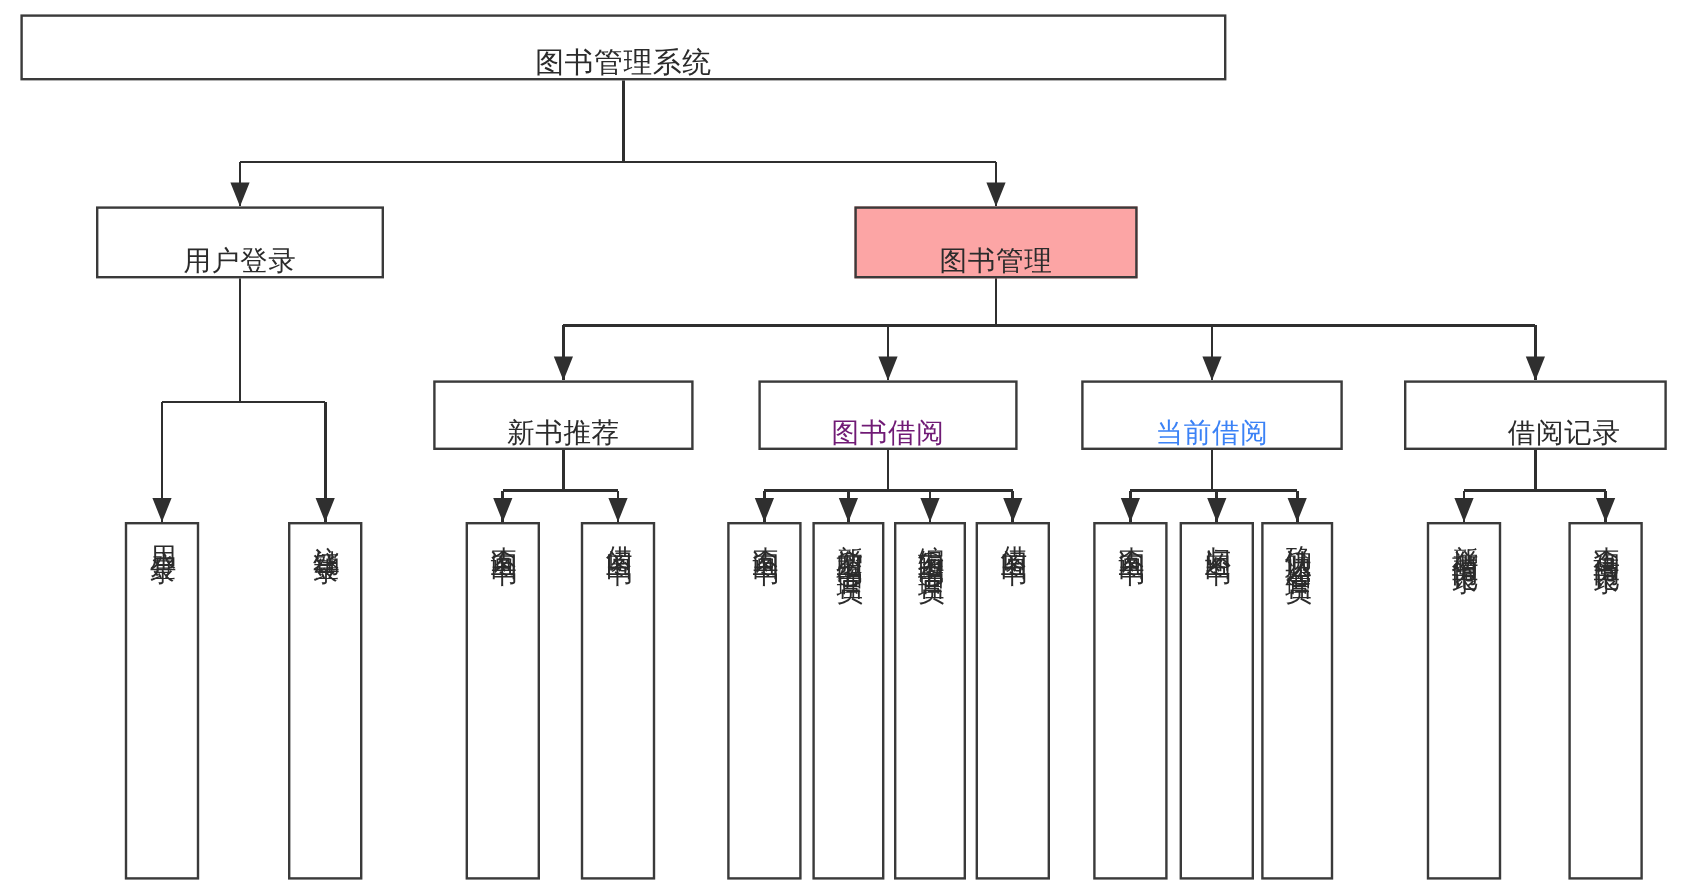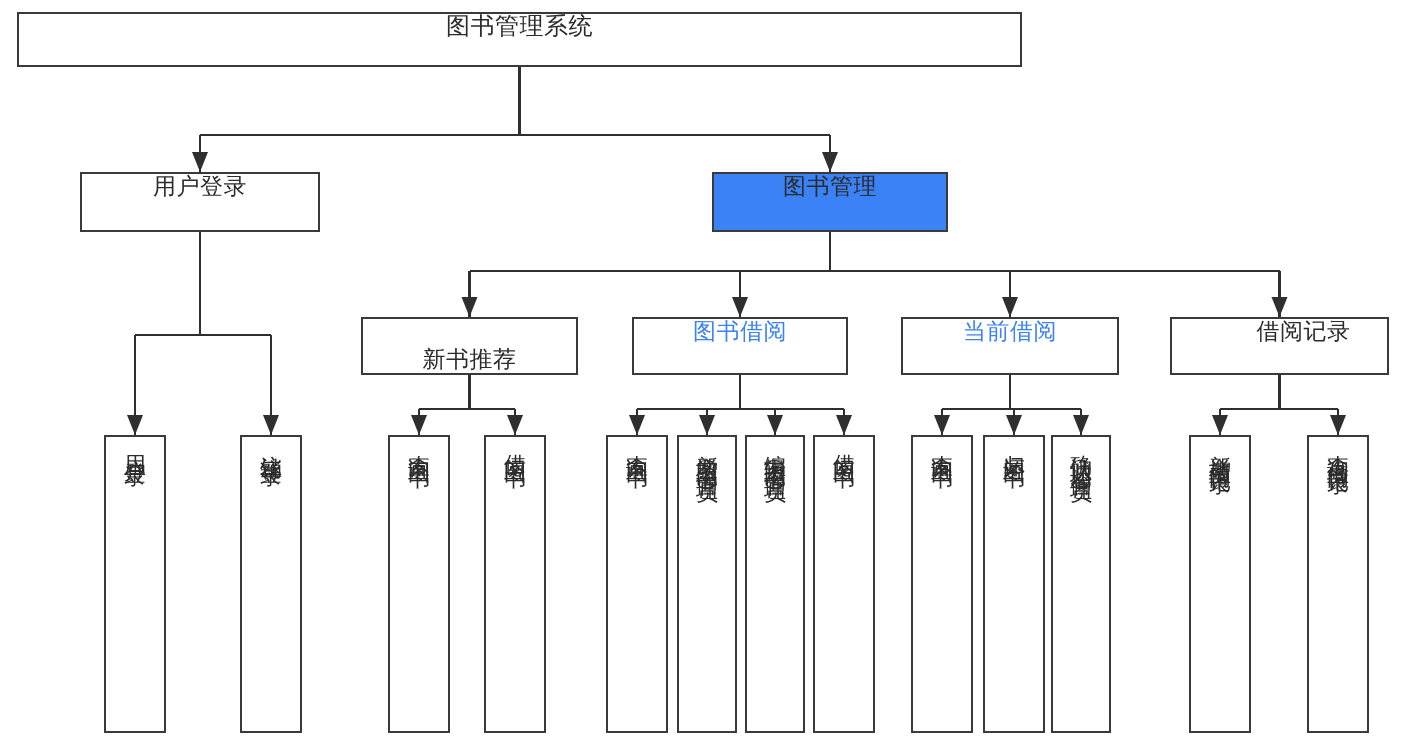--- a/index.html
+++ b/index.html
@@ -27,21 +27,21 @@
     height: 747px;
     pointer-events: none;
   }
   
   .node {
     position: absolute;
     box-sizing: border-box;
     border: 2.5px solid #3a3a3a;
     background: #ffffff;
     display: flex;
-    align-items: flex-start;
+    align-items: flex-end;
     justify-content: center;
     color: #2b2b2b;
   }
   .node .label {
     display: block;
     line-height: 1.05;
     white-space: nowrap;
     letter-spacing: 0.5px;
   }
   
@@ -137,28 +137,28 @@
       <polygon points="1330,415 1346,415 1338,435" fill="#2f2f2f"></polygon>
     </svg>
 
   <div id="nodes">
       <div class="node h root" style="left: 17px; top: 12px; width: 1005px; height: 55px; border-color: rgb(58, 58, 58); background: rgb(255, 255, 255);">
         <span class="label" style="color: rgb(43, 43, 43);">图书管理系统</span>
       </div>
       <div class="node h" style="left: 80px; top: 172px; width: 240px; height: 60px; border-color: rgb(58, 58, 58); background: rgb(255, 255, 255);">
         <span class="label" style="color: rgb(43, 43, 43);">用户登录</span>
       </div>
-      <div class="node h" style="left: 712px; top: 172px; width: 236px; height: 60px; border-color: rgb(58, 58, 58); background: #3b82f6;">
+      <div class="node h" style="left: 712px; top: 172px; width: 236px; height: 60px; border-color: rgb(58, 58, 58); background: #fca5a5;">
         <span class="label" style="color: rgb(43, 43, 43);">图书管理</span>
       </div>
       <div class="node h" style="left: 361px; top: 317px; width: 217px; height: 58px; border-color: rgb(58, 58, 58); background: rgb(255, 255, 255);">
         <span class="label" style="color: rgb(43, 43, 43); margin-top: 28px;">新书推荐</span>
       </div>
       <div class="node h" style="left: 632px; top: 317px; width: 216px; height: 58px; border-color: rgb(58, 58, 58); background: rgb(255, 255, 255);">
-        <span class="label" style="color: #3b82f6;">图书借阅</span>
+        <span class="label" style="color: #701a75;">图书借阅</span>
       </div>
       <div class="node h" style="left: 901px; top: 317px; width: 218px; height: 58px; border-color: rgb(58, 58, 58); background: rgb(255, 255, 255);">
         <span class="label" style="color: #3b82f6;">当前借阅</span>
       </div>
       <div class="node h" style="left: 1170px; top: 317px; width: 219px; height: 58px; border-color: rgb(58, 58, 58); background: rgb(255, 255, 255); padding-left: 48px;">
         <span class="label" style="color: rgb(43, 43, 43);">借阅记录</span>
       </div>
       <div class="node v" style="left: 104px; top: 435px; width: 62px; height: 298px; border-color: rgb(58, 58, 58); background: rgb(255, 255, 255);">
         <span class="label" style="color: rgb(43, 43, 43);">用户登录</span>
       </div>

